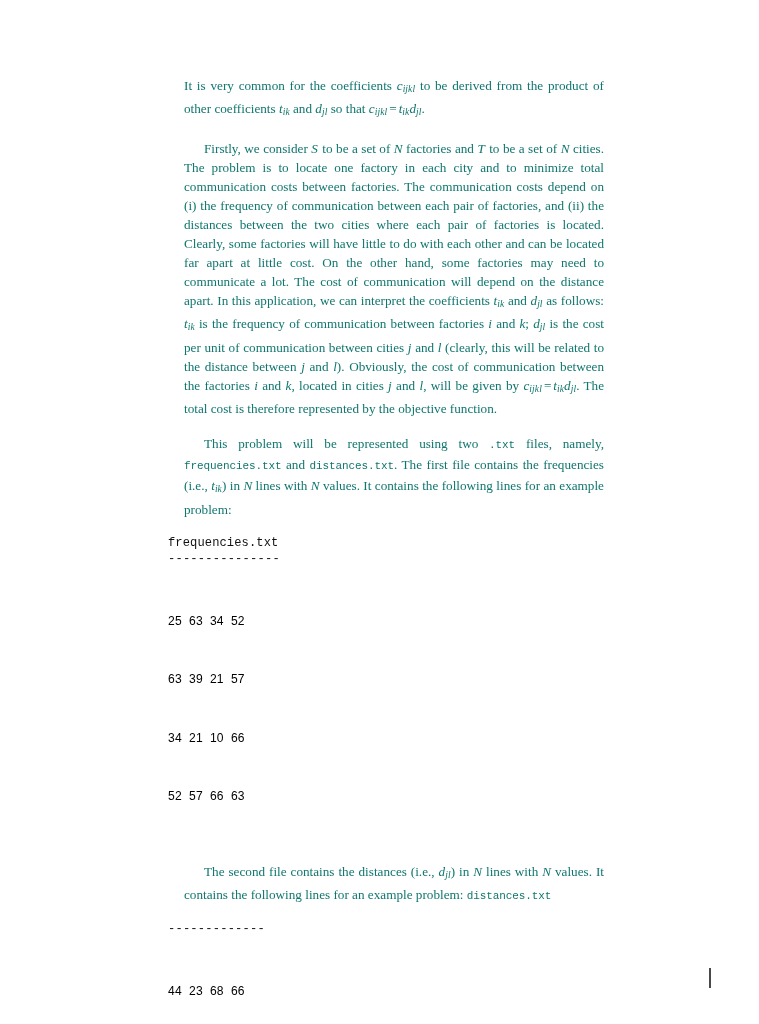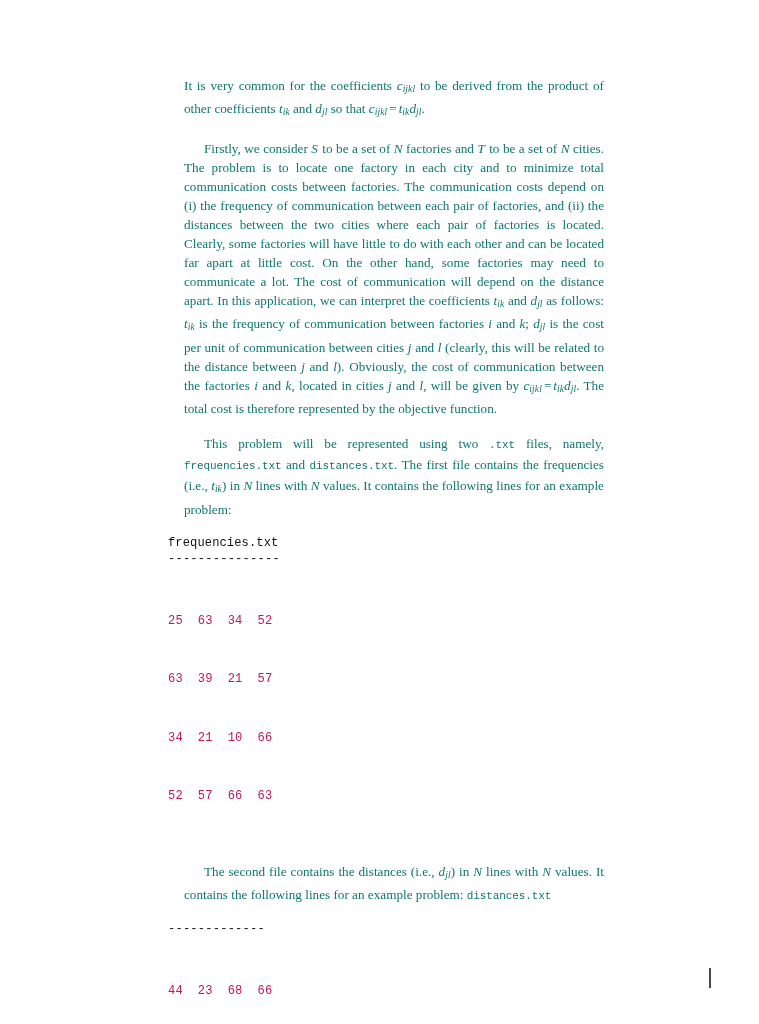--- a/index.html
+++ b/index.html
@@ -72,25 +72,25 @@
     letter-spacing: 0.1px;
   }
   .sep {
     font-family: "Liberation Mono", monospace;
     font-size: 12.1px;
     line-height: 15px;
     letter-spacing: 0.2px;
     color: #111111;
   }
   .matrix-rows {
-    font-family: Liberation Mono, monospace;
+    font-family: Liberation Sans, sans-serif;
     font-size: 12.1px;
     line-height: 19.5px;
     white-space: pre;
-    color: #be185d;
+    color: #000000;
     letter-spacing: 0.2px;
   }
 
   .caret {
     position: absolute;
     left: 709px;
     top: 968px;
     width: 2px;
     height: 20px;
     background: #4a4a4a;

